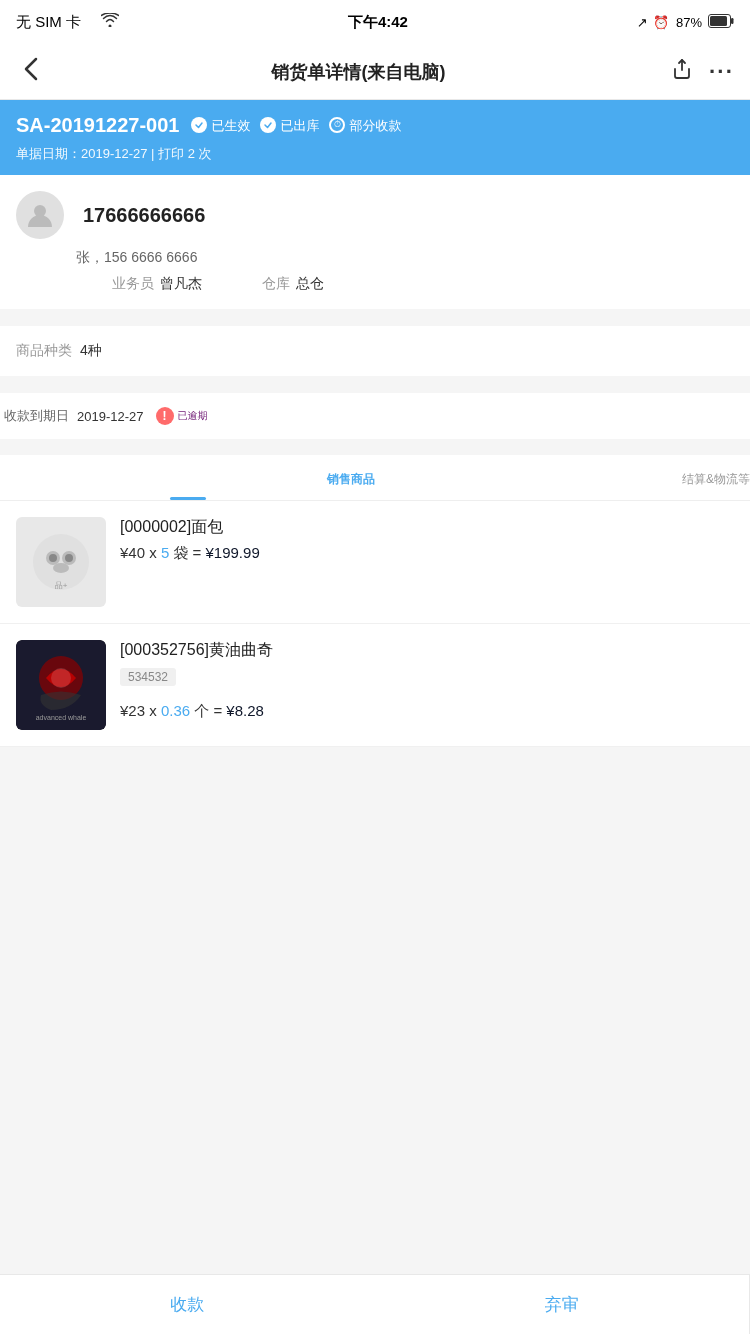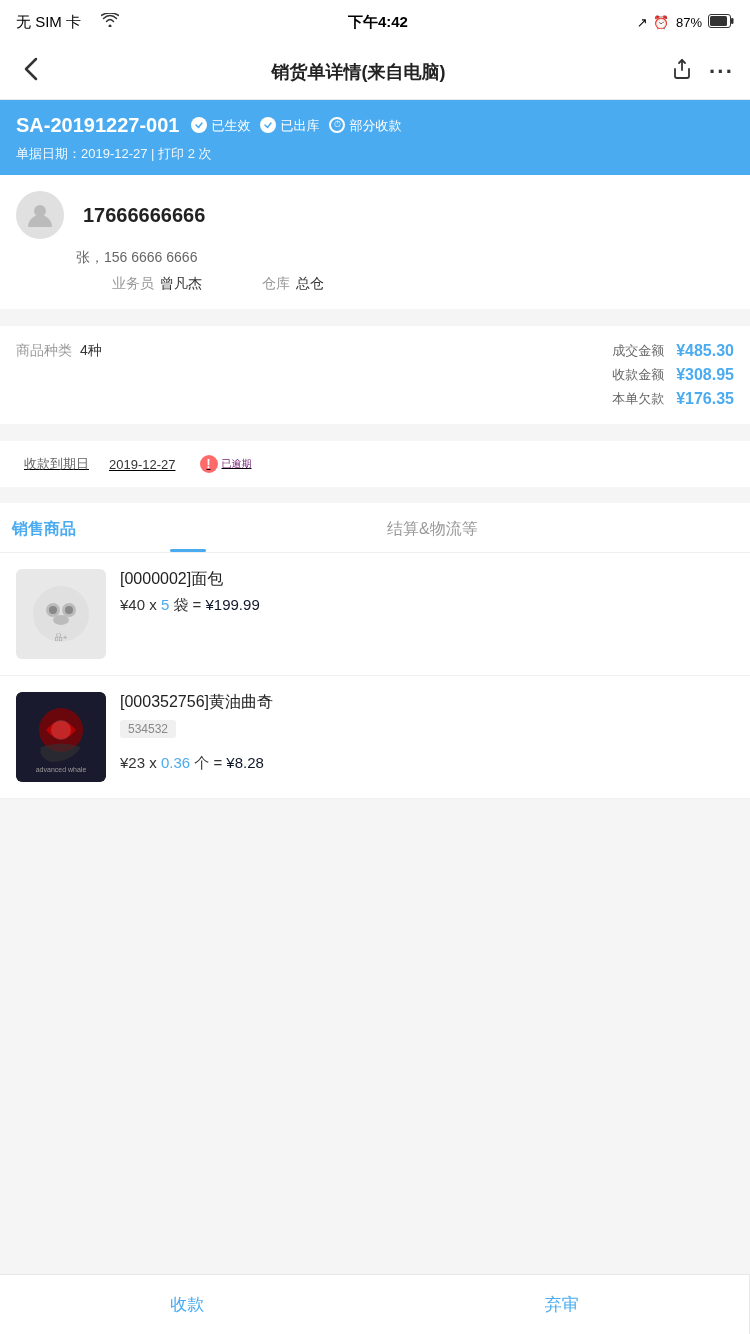--- a/index.html
+++ b/index.html
@@ -177,26 +177,25 @@
       display: flex;
       align-items: center;
       gap: 12px;
     }
     .amount-label { font-size: 13px; color: #666; }
     .amount-value { font-size: 16px; color: #4AABF0; font-weight: 600; }
 
     
     .due-date-section {
       background: #fff;
-      padding: 14px 24px;
+      padding: 14px 4px;
       margin-top: 8px;
       display: flex;
       align-items: center;
-      gap: 20px;
-      text-decoration: underline;
+      gap: 8px;
     }
     .due-label { font-size: 13px; color: #666; }
     .due-value { font-size: 13px; color: #333; }
     .overdue-badge {
       display: flex;
       align-items: center;
       gap: 4px;
       background: transparent;
       margin-left: 4px;
     }
@@ -218,23 +217,23 @@
     .tabs-section {
       background: #fff;
       margin-top: 8px;
       border-bottom: 1px solid #eee;
     }
     .tabs-row {
       display: flex;
     }
     .tab-item {
       flex: 1;
-      text-align: left;
-      padding: 16px 12px 12px;
-      font-size: 16px;
+      text-align: right;
+      padding: 16px 0 12px;
+      font-size: 12px;
       cursor: pointer;
       position: relative;
     }
     .tab-item.active {
       color: #4AABF0;
       font-weight: 600;
     }
     .tab-item.inactive {
       color: #999;
     }
@@ -437,34 +436,20 @@
 <div class="section-divider"></div>
 
 <div class="summary-section">
   <div class="summary-row">
     <div class="summary-left">
       <div class="summary-type-row">
         <span class="summary-type-label">商品种类</span>
         <span class="summary-type-value">4种</span>
       </div>
     </div>
-    <div class="summary-right">
-      <div class="amount-row">
-        <span class="amount-label">成交金额</span>
-        <span class="amount-value">¥485.30</span>
-      </div>
-      <div class="amount-row">
-        <span class="amount-label">收款金额</span>
-        <span class="amount-value">¥308.95</span>
-      </div>
-      <div class="amount-row">
-        <span class="amount-label">本单欠款</span>
-        <span class="amount-value">¥176.35</span>
-      </div>
-    </div>
   </div>
 </div>
 
 <div class="section-divider"></div>
 
 <div class="due-date-section">
   <span class="due-label">收款到期日</span>
   <span class="due-value">2019-12-27</span>
   <div class="overdue-badge">
     <div class="overdue-icon">!</div>

